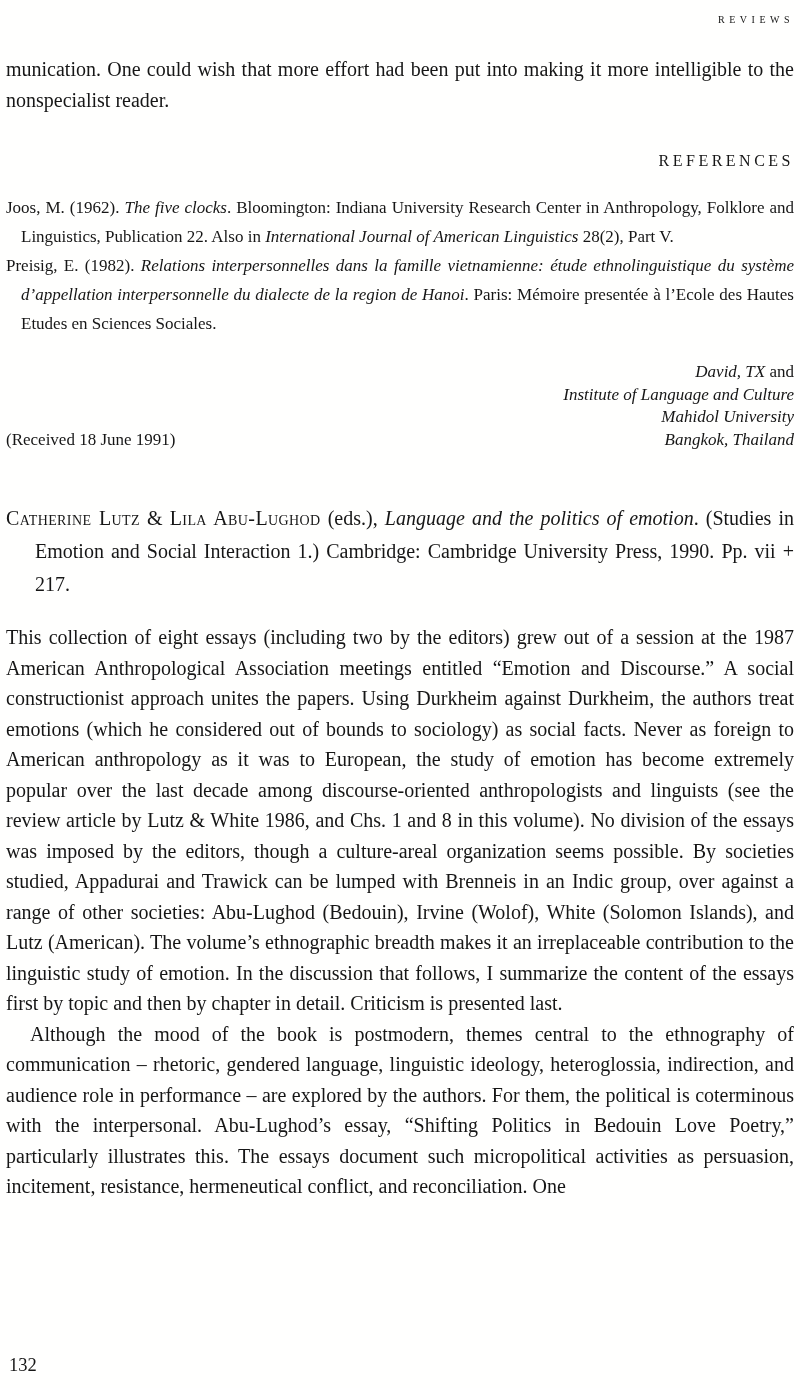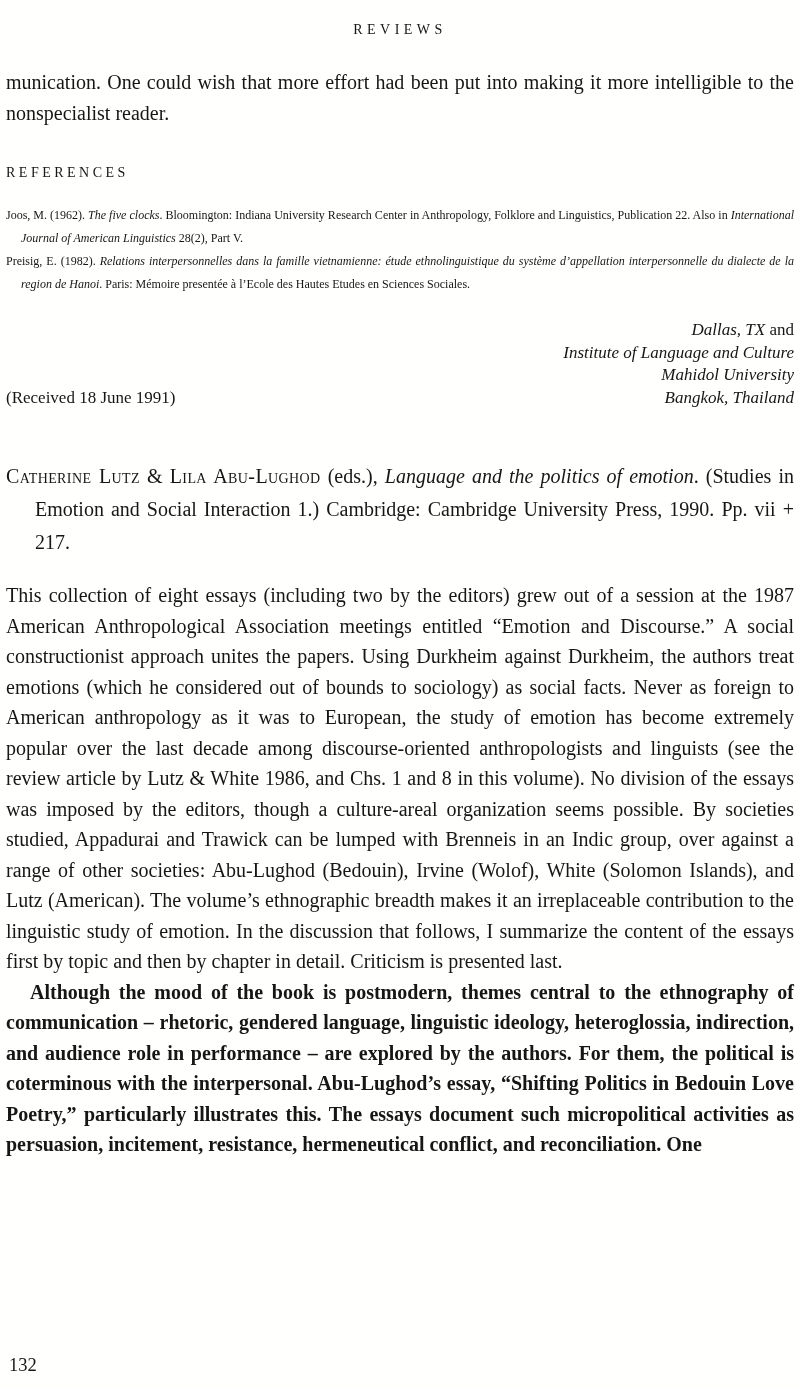--- a/index.html
+++ b/index.html
@@ -9,42 +9,42 @@
     position: relative;
     width: 800px;
     height: 1388px;
     padding: 6px 6px 0 6px;
     background: #fffffe;
     color: #161616;
     font-family: "Liberation Serif", serif;
     overflow: hidden;
   }
   .running-head {
-    text-align: center;
-    font-size: 14px;
+    text-align: right;
+    font-size: 10px;
     letter-spacing: 4.5px;
-    margin-top: 16px;
+    margin-top: 8px;
   }
   .body-text {
     font-size: 20px;
     line-height: 30.5px;
     text-align: justify;
     margin: 0;
   }
   .intro { margin-top: 29px; }
   .section-head {
-    text-align: left;
-    font-size: 14px;
+    text-align: right;
+    font-size: 16px;
     letter-spacing: 3.5px;
     margin-top: 37px;
   }
   .refs {
     margin-top: 23px;
-    font-size: 12px;
-    line-height: 23px;
+    font-size: 17px;
+    line-height: 29px;
   }
   .ref {
     margin: 0;
     text-align: justify;
     padding-left: 15px;
     text-indent: -15px;
   }
   .reviewer {
     margin-top: 23px;
     font-size: 17px;
@@ -59,21 +59,21 @@
   .received { text-align: right; }
   .review-heading {
     margin: 51px 0 0 0;
     font-size: 20px;
     line-height: 33px;
     text-align: justify;
     padding-left: 29px;
     text-indent: -29px;
   }
   .para { margin-top: 21px; }
-  .indent { margin-top: 0; text-indent: 24px; font-weight: bold; }
+  .indent { margin-top: 0; text-indent: 24px; }
   .it { font-style: italic; }
   .sc { font-variant: small-caps; letter-spacing: 0.4px; }
   .page-number {
     position: absolute;
     bottom: 12px;
     left: 9px;
     width: 100%;
     text-align: left;
     font-size: 18.5px;
   }
@@ -88,21 +88,21 @@
   <p class="body-text intro">munication. One could wish that more effort had been put into making it more intelligible to the nonspecialist reader.</p>
 
   <div class="section-head">REFERENCES</div>
 
   <div class="refs">
     <p class="ref"><span>Joos, M. (1962). </span><span class="it">The five clocks</span><span>. Bloomington: Indiana University Research Center in Anthropology, Folklore and Linguistics, Publication 22. Also in </span><span class="it">International Journal of American Linguistics</span><span> 28(2), Part V.</span></p>
     <p class="ref"><span>Preisig, E. (1982). </span><span class="it">Relations interpersonnelles dans la famille vietnamienne: étude ethnolinguistique du système d’appellation interpersonnelle du dialecte de la region de Hanoi</span><span>. Paris: Mémoire presentée à l’Ecole des Hautes Etudes en Sciences Sociales.</span></p>
   </div>
 
   <div class="reviewer">
-    <div class="rev-line"><span class="it">Dallas, TX</span><span> and</span></div>
+    <div class="rev-line"><span class="it">David, TX</span><span> and</span></div>
     <div class="rev-line"><span class="it">Institute of Language and Culture</span></div>
     <div class="rev-line"><span class="it">Mahidol University</span></div>
     <div class="rev-row">
       <span class="received">(Received 18 June 1991)</span>
       <span><span class="it">Bangkok, Thailand</span></span>
     </div>
   </div>
 
   <p class="review-heading"><span class="sc">Catherine Lutz</span><span> &amp; </span><span class="sc">Lila Abu-Lughod</span><span> (eds.), </span><span class="it">Language and the politics of emotion</span><span>. (Studies in Emotion and Social Interaction 1.) Cambridge: Cambridge University Press, 1990. Pp. vii + 217.</span></p>
 

